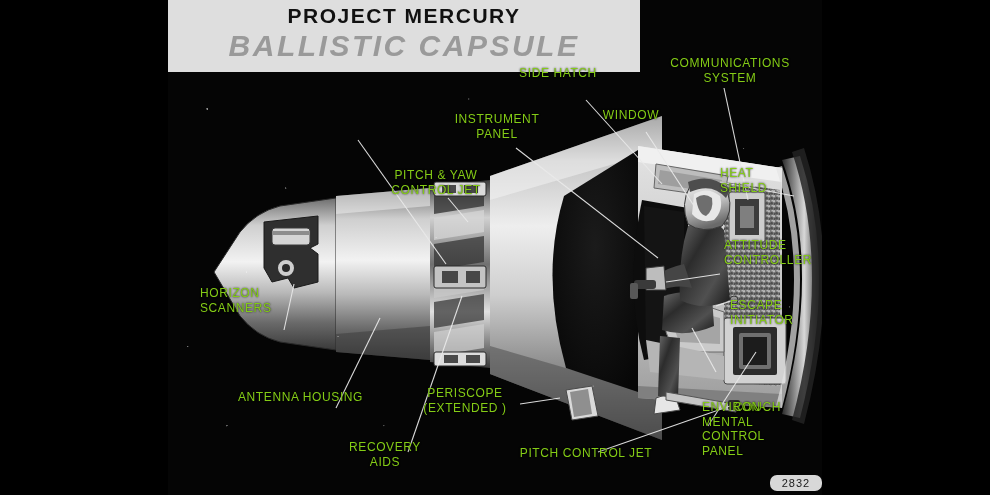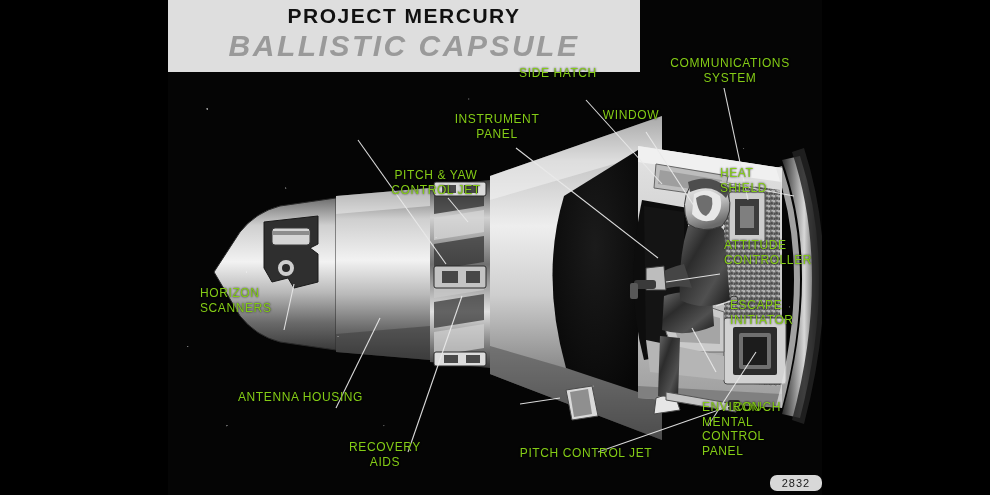--- a/index.html
+++ b/index.html
@@ -285,20 +285,22 @@
     <div class="lbl l" style="left:556px;top:238px;width:110px;">ATTITUDE
 CONTROLLER</div>
     <div class="lbl l" style="left:562px;top:298px;width:100px;">ESCAPE
 INITIATOR</div>
     <div class="lbl l" style="left:566px;top:362px;width:80px;margin-top:38px;">COUCH</div>
     <div class="lbl l" style="left:534px;top:400px;width:110px;">ENVIRON-
 MENTAL
 CONTROL
 PANEL</div>
     <div class="lbl c" style="left:328px;top:446px;width:180px;">PITCH CONTROL JET</div>
+    <div class="lbl c" style="left:232px;top:386px;width:130px;">PERISCOPE
+(EXTENDED )</div>
     <div class="lbl c" style="left:152px;top:440px;width:130px;">RECOVERY
 AIDS</div>
     <div class="lbl l" style="left:70px;top:390px;width:200px;">ANTENNA HOUSING</div>
     <div class="lbl l" style="left:32px;top:265px;width:130px;margin-top:21px;">HORIZON
 SCANNERS</div>
 
     <div id="negnum">2832</div>
   </div>
 </div>
 

